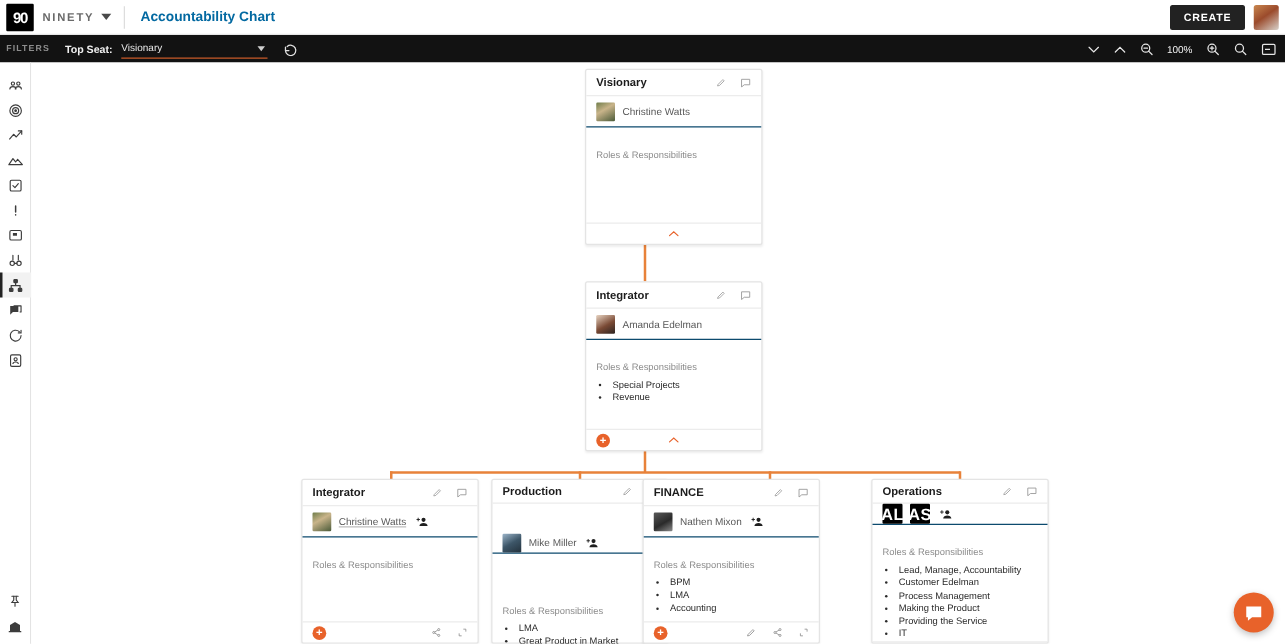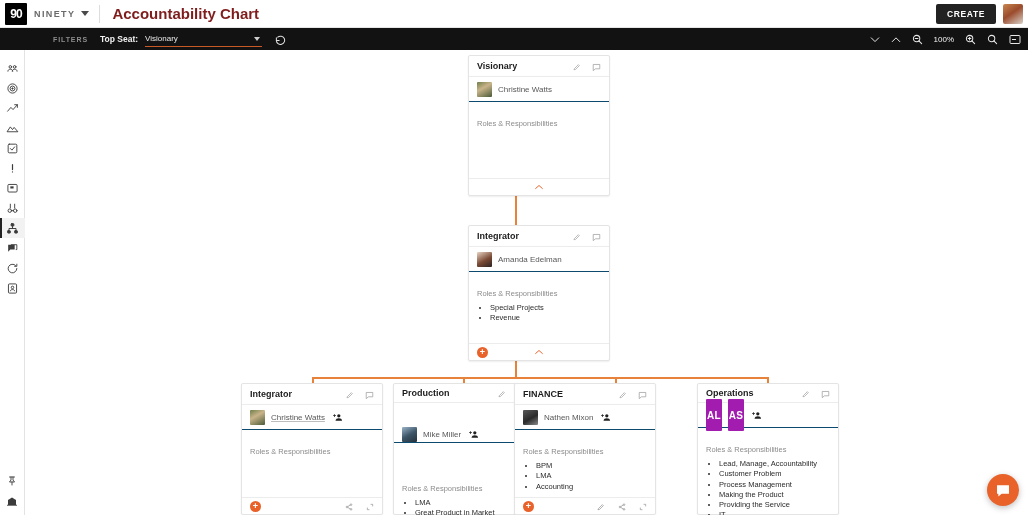--- a/index.html
+++ b/index.html
@@ -27,37 +27,37 @@
     color: #6a6a6a; font-weight: 600;
   }
   .caret-down {
     margin-left: 6px; width: 0; height: 0;
     border-left: 4px solid transparent; border-right: 4px solid transparent;
     border-top: 5px solid #4a4a4a;
   }
   .topbar-sep {
     width: 1px; height: 18px; background: #dddddd; margin: 0 12px 0 10px;
   }
-  .page-title { font-size: 15px; font-weight: 700; color: #7f1d1d; }
+  .page-title { font-size: 11px; font-weight: 700; color: #0369a1; }
   .topbar-right {
     margin-left: auto; display: flex; align-items: center; gap: 7px; padding-right: 5px;
   }
   .create-btn {
     background: #222; color: #fff; font-size: 8.5px; font-weight: 700;
     letter-spacing: 0.6px; padding: 5px 11px; border: none; border-radius: 2px;
     cursor: pointer;
   }
   .avatar-top {
     width: 20px; height: 20px; border-radius: 2px;
     background: linear-gradient(145deg,#c9874f 0%,#9b4b2c 45%,#d8d2cb 100%);
   }
   
   .filterbar {
     position: absolute; top: 28px; left: 0; width: 1028px; height: 22px;
-    background: #121212; display: flex; align-items: center; padding-left: 48px;
+    background: #121212; display: flex; align-items: center;
   }
   .filters-label {
     color: #8d8d8d; font-size: 7px; font-weight: 700; letter-spacing: 0.9px;
     margin-left: 5px;
   }
   .topseat-label { color: #f0f0f0; font-size: 8.5px; font-weight: 700; margin-left: 12px; }
   .select-wrap {
     position: relative; margin-left: 7px; width: 117px;
     border-bottom: 1px solid #c85a28; height: 15px; display: flex; align-items: center;
   }
@@ -111,22 +111,22 @@
     border-bottom: 1px solid #0c4a6e;
   }
   .p-avatar { width: 15px; height: 15px; border-radius: 1px; flex: none; }
   .av-christine { background: linear-gradient(150deg,#6f7d4a 0%,#c9b48a 40%,#4a5a38 100%); }
   .av-amanda { background: linear-gradient(150deg,#e8d4c2 0%,#7a4a35 55%,#2c2320 100%); }
   .av-mike { background: linear-gradient(150deg,#9bb4c9 0%,#3d5668 50%,#23313c 100%); }
   .av-nathen { background: linear-gradient(150deg,#5a5a5a 0%,#2a2a2a 55%,#8a8a8a 100%); }
   .p-name { font-size: 8px; color: #585858; }
   .p-name.u { text-decoration: underline; text-decoration-color: #bdbdbd; }
   .initial-badge {
-    width: 16px; height: 32px; background: #a21caf; color: #fff;
-    font-size: 10px; font-weight: 700; display: flex; align-items: center;
+    width: 16px; height: 16px; background: #000000; color: #fff;
+    font-size: 13px; font-weight: 700; display: flex; align-items: center;
     justify-content: center; border-radius: 1px; letter-spacing: 0.3px;
   }
   .add-person { color: #1f1f1f; display: flex; align-items: center; margin-left: 2px; }
   .card-body { flex: 1; padding: 7px 8px 0; }
   .rr-label { font-size: 7.5px; color: #8c8c8c; margin-bottom: 5px; margin-top: 10px; }
   .rr-list { list-style: disc; margin: 0 0 0 13px; padding: 0; }
   .rr-list li { font-size: 7.5px; color: #2b2b2b; line-height: 1.37; }
   .card-foot {
     height: 17px; border-top: 1px solid #ececec; display: flex; align-items: center;
     padding: 0 8px; position: relative;
@@ -606,21 +606,21 @@
             <path d="M6 19c0-4 4-6 8-6s8 2 8 6z"></path>
             <rect x="0" y="5.5" width="7" height="1.8"></rect>
             <rect x="2.6" y="2.9" width="1.8" height="7"></rect>
           </svg>
       </span>
     </div>
     <div class="card-body">
       <div class="rr-label">Roles &amp; Responsibilities</div>
       <ul class="rr-list">
         <li>Lead, Manage, Accountability</li>
-        <li>Customer Problem</li>
+        <li>Customer Edelman</li>
         <li>Process Management</li>
         <li>Making the Product</li>
         <li>Providing the Service</li>
         <li>IT</li>
       </ul>
     </div>
     <div class="card-foot">
       <span class="add-circle">+</span>
       <span class="foot-icons">
         <span>

